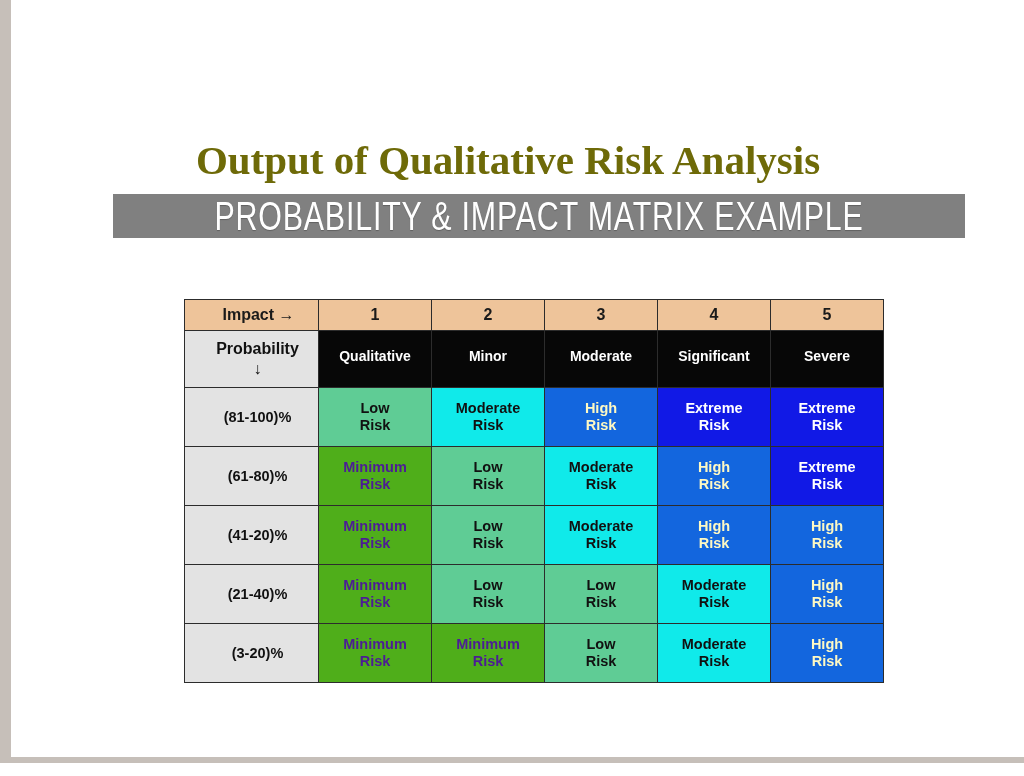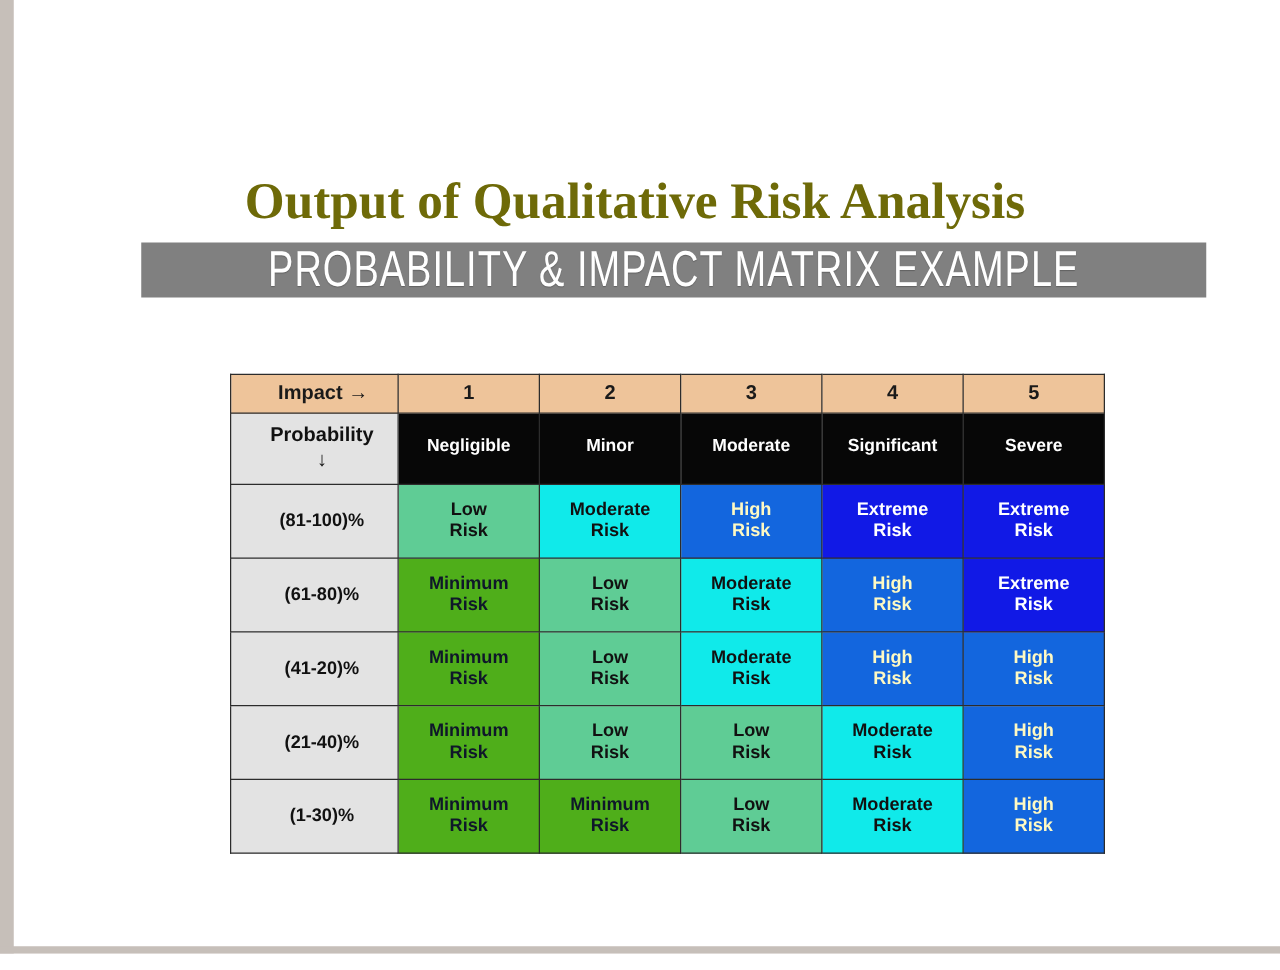--- a/index.html
+++ b/index.html
@@ -154,21 +154,21 @@
     text-align: left;
     padding-left: 12px !important;
     color: #111111;
     font-size: 16px;
   }
   td.cell {
     border: 1px solid #333333;
   }
 
   
-  .risk-minimum  { background: #4fae1a; color: #0f172a; }
+  .risk-minimum  { background: #4fae1a; color: #4c1d95; }
   .risk-low      { background: #5fcc95; color: #111111; }
   .risk-moderate { background: #10eaea; color: #111111; }
   .risk-high     { background: #1366de; color: #fef9c3; }
   .risk-extreme  { background: #1119e6; color: #ffffff; }
 
   .cell-line { display: block; }
 </style>
 </head>
 <body>
 
@@ -205,21 +205,21 @@
         <td>3</td>
         <td>4</td>
         <td>5</td>
       </tr>
 
       <tr class="row-head2">
         <td class="prob-head">
           <span>Probability</span><br>
           <span class="arrow">↓</span>
         </td>
-        <td class="sev-head">Negligible</td>
+        <td class="sev-head">Qualitative</td>
         <td class="sev-head">Minor</td>
         <td class="sev-head">Moderate</td>
         <td class="sev-head">Significant</td>
         <td class="sev-head">Severe</td>
       </tr>
 
     <tr class="row-body">
           <td class="prob-cell">(81-100)%</td>
           <td class="cell risk-low">
             <span class="cell-line">Low</span>
@@ -305,21 +305,21 @@
           <td class="cell risk-moderate">
             <span class="cell-line">Moderate</span>
             <span class="cell-line">Risk</span>
           </td>
           <td class="cell risk-high">
             <span class="cell-line">High</span>
             <span class="cell-line">Risk</span>
           </td>
         </tr>
         <tr class="row-body">
-          <td class="prob-cell">(1-30)%</td>
+          <td class="prob-cell">(3-20)%</td>
           <td class="cell risk-minimum">
             <span class="cell-line">Minimum</span>
             <span class="cell-line">Risk</span>
           </td>
           <td class="cell risk-minimum">
             <span class="cell-line">Minimum</span>
             <span class="cell-line">Risk</span>
           </td>
           <td class="cell risk-low">
             <span class="cell-line">Low</span>

